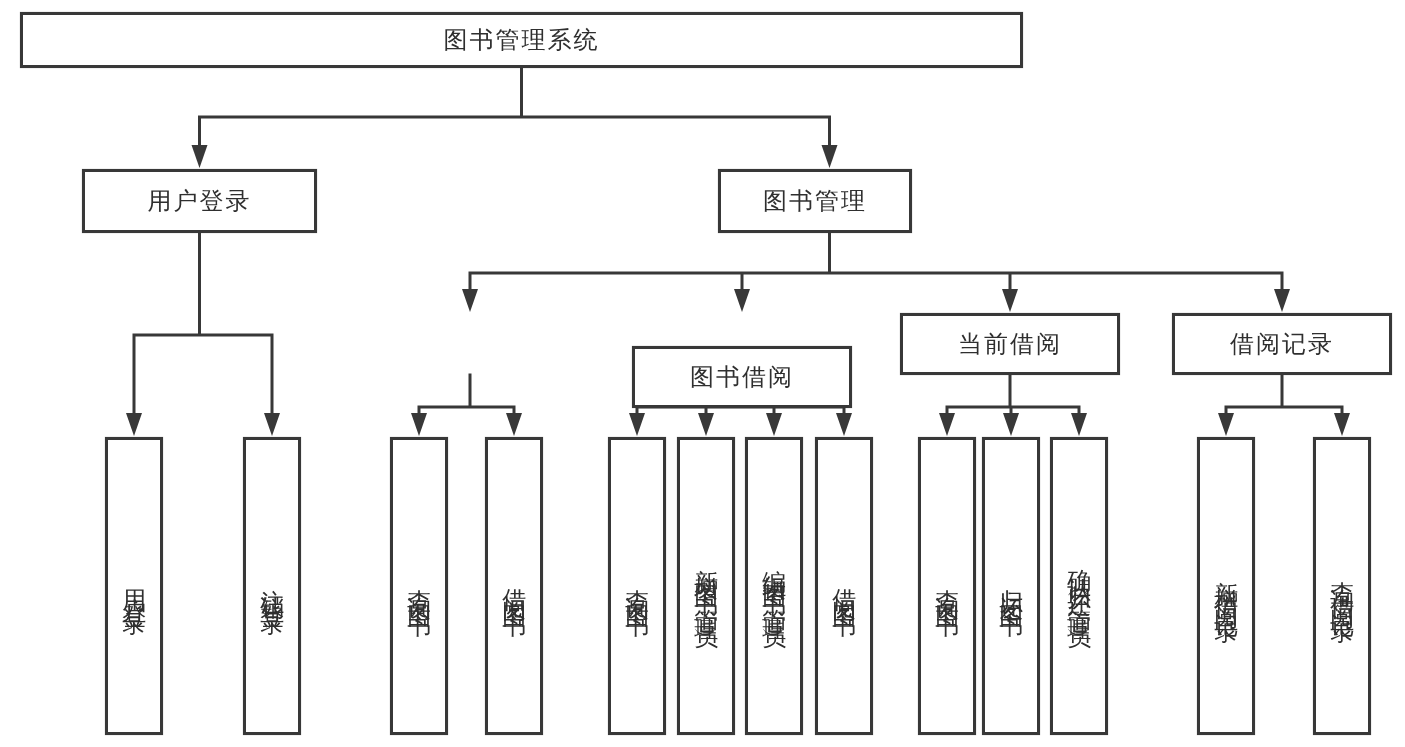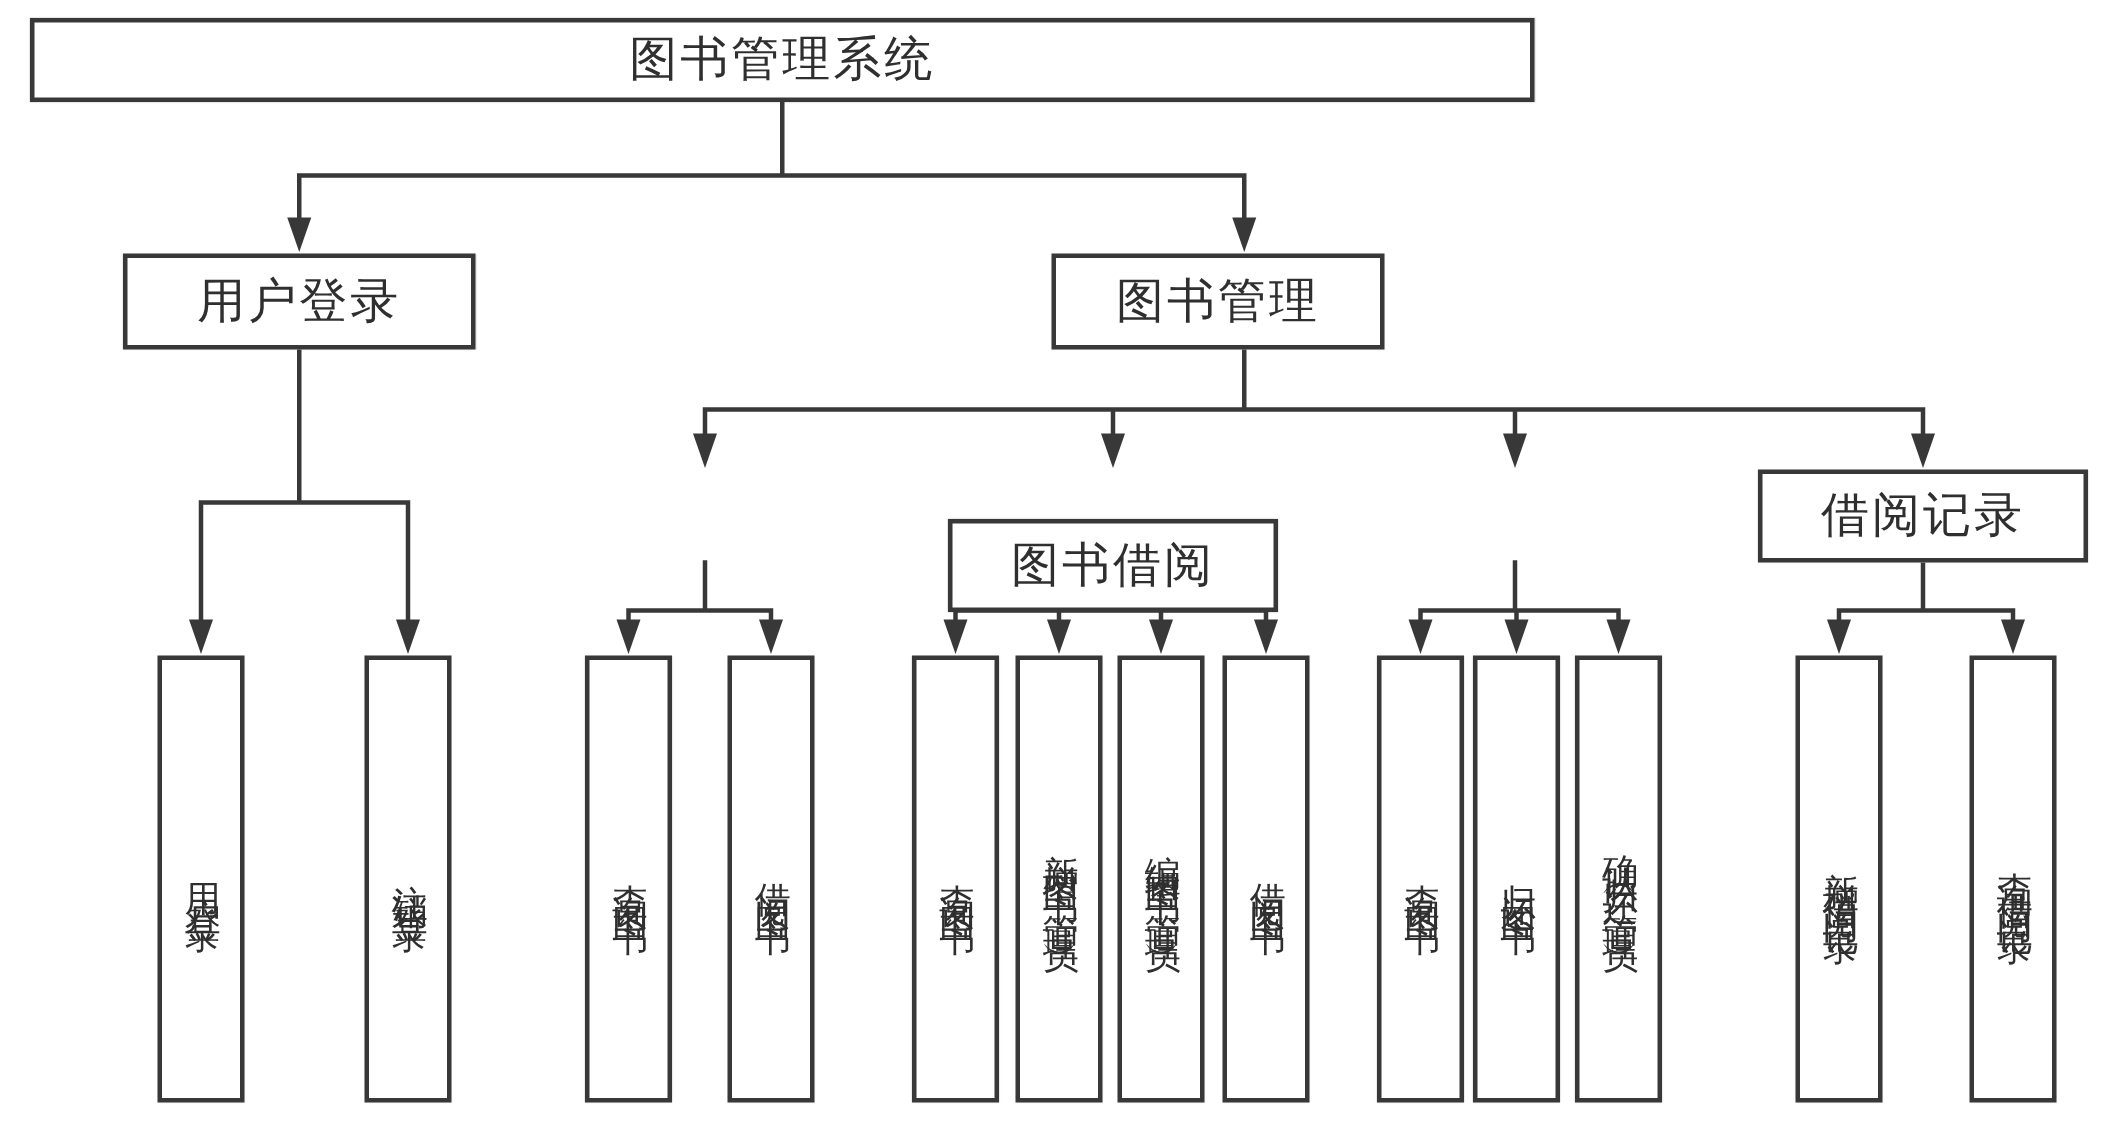--- a/index.html
+++ b/index.html
@@ -10,30 +10,30 @@
   }
   .stage{position:absolute;inset:0;width:1405px;height:747px;}
   svg.connectors{position:absolute;left:0;top:0;pointer-events:none;}
   .box{
     position:absolute;box-sizing:border-box;
     border:3px solid #383838;background:#ffffff;
     display:flex;align-items:center;justify-content:center;
     box-shadow:0 0 1px rgba(56,56,56,0.45);
   }
   .box-h span{
-    font-size:32px;letter-spacing:2px;color:#2f2f2f;white-space:nowrap;
+    font-size:24px;letter-spacing:2px;color:#2f2f2f;white-space:nowrap;
   }
   .box-v span{
     writing-mode:vertical-rl;text-orientation:mixed;
     font-size:24px;letter-spacing:8px;color:#2f2f2f;line-height:1.1;
   }
   
   .n-root{left:20px;top:12px;width:1003px;height:56px;}
   .n-user-login{left:82px;top:169px;width:235px;height:64px;}
-  .n-book-mgmt{left:701px;top:169px;width:222px;height:64px;}
+  .n-book-mgmt{left:718px;top:169px;width:194px;height:64px;}
   .n-new-book{left:360px;top:313px;width:220px;height:62px;}
   .n-book-borrow{left:632px;top:313px;width:220px;height:62px;margin-top:33px;}
   .n-current-borrow{left:900px;top:313px;width:220px;height:62px;}
   .n-borrow-records{left:1172px;top:313px;width:220px;height:62px;}
   .leaf{top:437px;width:58px;height:298px;}
   .l-1{left:105px;} .l-2{left:243px;}
   .l-3{left:390px;} .l-4{left:485px;}
   .l-5{left:608px;} .l-6{left:677px;} .l-7{left:745px;} .l-8{left:815px;}
   .l-9{left:918px;} .l-10{left:982px;} .l-11{left:1050px;}
   .l-12{left:1197px;} .l-13{left:1313px;}
@@ -93,20 +93,23 @@
   <div class="box box-h n-user-login">
     <span>用户登录</span>
   </div>
   <div class="box box-h n-book-mgmt">
     <span>图书管理</span>
   </div>
 
   <div class="box box-h n-book-borrow">
     <span>图书借阅</span>
   </div>
+  <div class="box box-h n-current-borrow">
+    <span>当前借阅</span>
+  </div>
   <div class="box box-h n-borrow-records">
     <span>借阅记录</span>
   </div>
 
   <div class="box box-v leaf l-1">
     <span>用户登录</span>
   </div>
   <div class="box box-v leaf l-2">
     <span>注销登录</span>
   </div>

